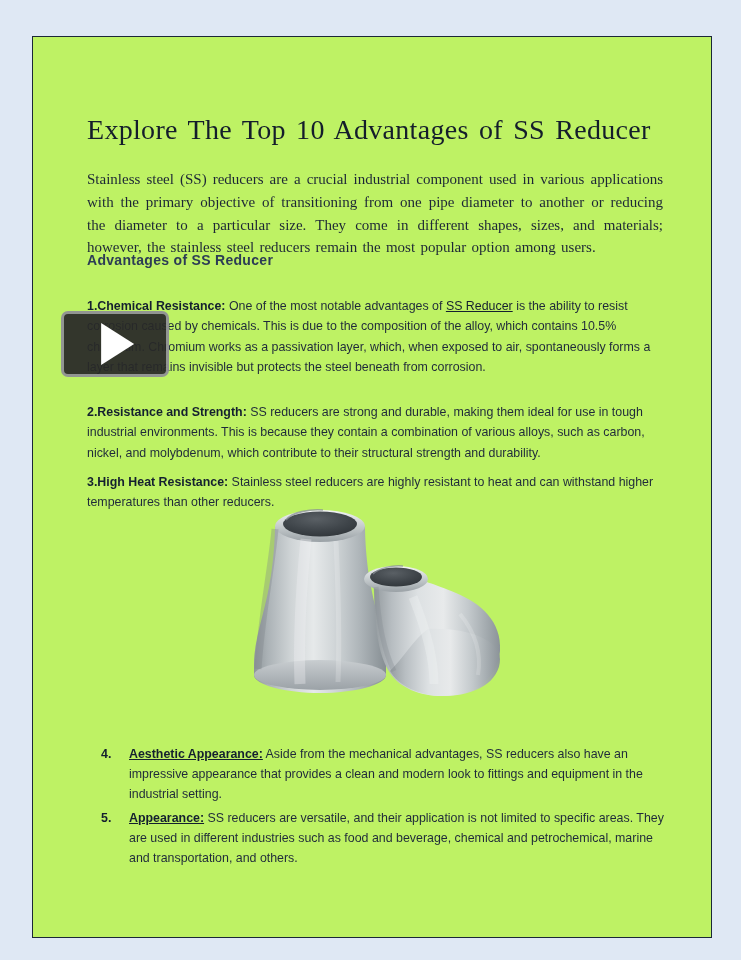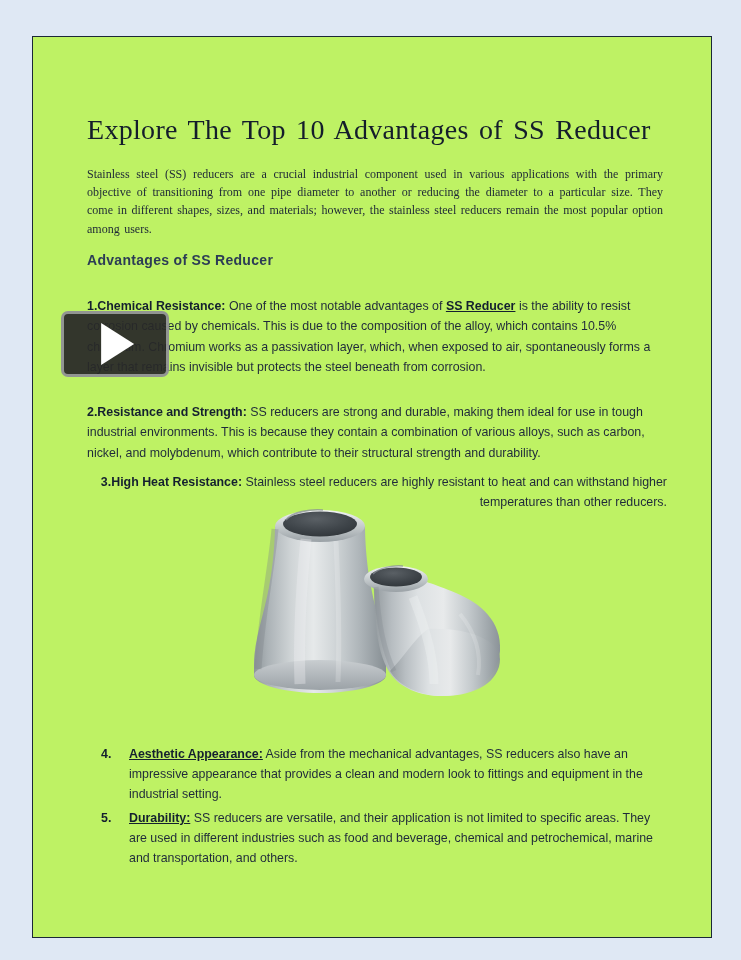--- a/index.html
+++ b/index.html
@@ -47,21 +47,21 @@
     word-spacing: 3px;
   }
 
   
   .intro-paragraph {
     position: absolute;
     left: 54px;
     top: 116px;
     width: 576px;
     font-family: "Liberation Serif", serif;
-    font-size: 12px;
+    font-size: 15px;
     line-height: 1.52;
     color: #1d2736;
     text-align: justify;
     word-spacing: 1.5px;
   }
 
   
   .sub-heading {
     position: absolute;
     left: 54px;
@@ -81,28 +81,28 @@
     font-size: 12.4px;
     line-height: 1.62;
     color: #1f2a3a;
     text-align: left;
   }
   .adv-block .lead {
     font-weight: bold;
     color: #14202f;
   }
   .adv-block a.inline-link {
-    font-weight: bold;
+    font-weight: normal;
     color: #14202f;
     text-decoration: underline;
   }
 
   #adv-1 { top: 247px; }
   #adv-2 { top: 353px; }
-  #adv-3 { top: 423px; text-align: right; }
+  #adv-3 { top: 423px; }
 
   
   #play-overlay {
     position: absolute;
     left: 28px;
     top: 274px;
     width: 108px;
     height: 66px;
     background: rgba(40, 40, 40, 0.93);
     border: 3px solid rgba(225, 228, 232, 0.55);
@@ -277,21 +277,21 @@
     <div class="num-list" id="adv-4">
       <div class="row">
         <span class="marker">4.</span>
         <span class="content"><span class="lead">Aesthetic Appearance:</span><span> Aside from the  mechanical advantages, SS reducers also have an impressive appearance that provides a clean and modern  look to fittings and equipment  in the industrial setting.</span></span>
       </div>
     </div>
 
     <div class="num-list" id="adv-5">
       <div class="row">
         <span class="marker">5.</span>
-        <span class="content"><span class="lead">Durability:</span><span> SS reducers are versatile, and their application is not limited to specific areas. They are used in different industries such as food and beverage,  chemical and petrochemical, marine and transportation, and others.</span></span>
+        <span class="content"><span class="lead">Appearance:</span><span> SS reducers are versatile, and their application is not limited to specific areas. They are used in different industries such as food and beverage,  chemical and petrochemical, marine and transportation, and others.</span></span>
       </div>
     </div>
 
     <div id="play-overlay" title="Play video">
       <span class="tri"></span>
     </div>
 
   </div>
 </div>
 

